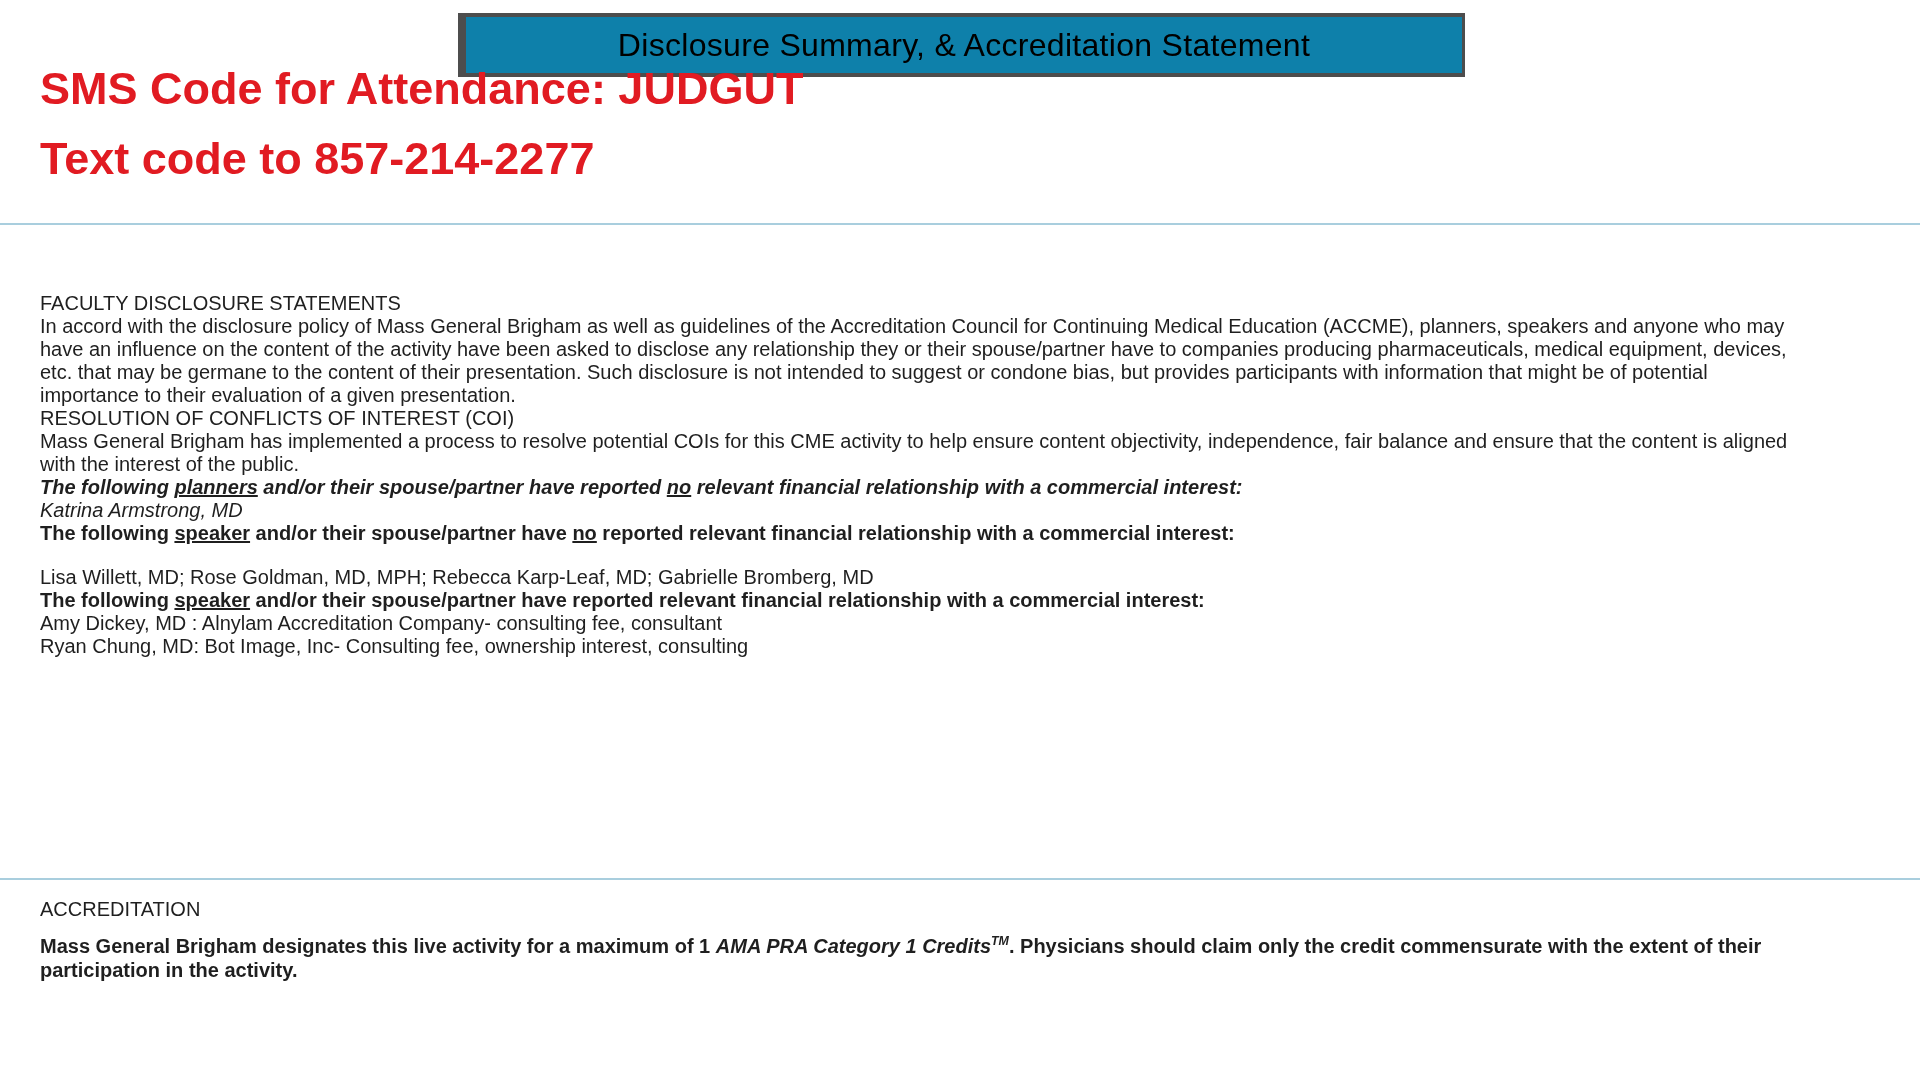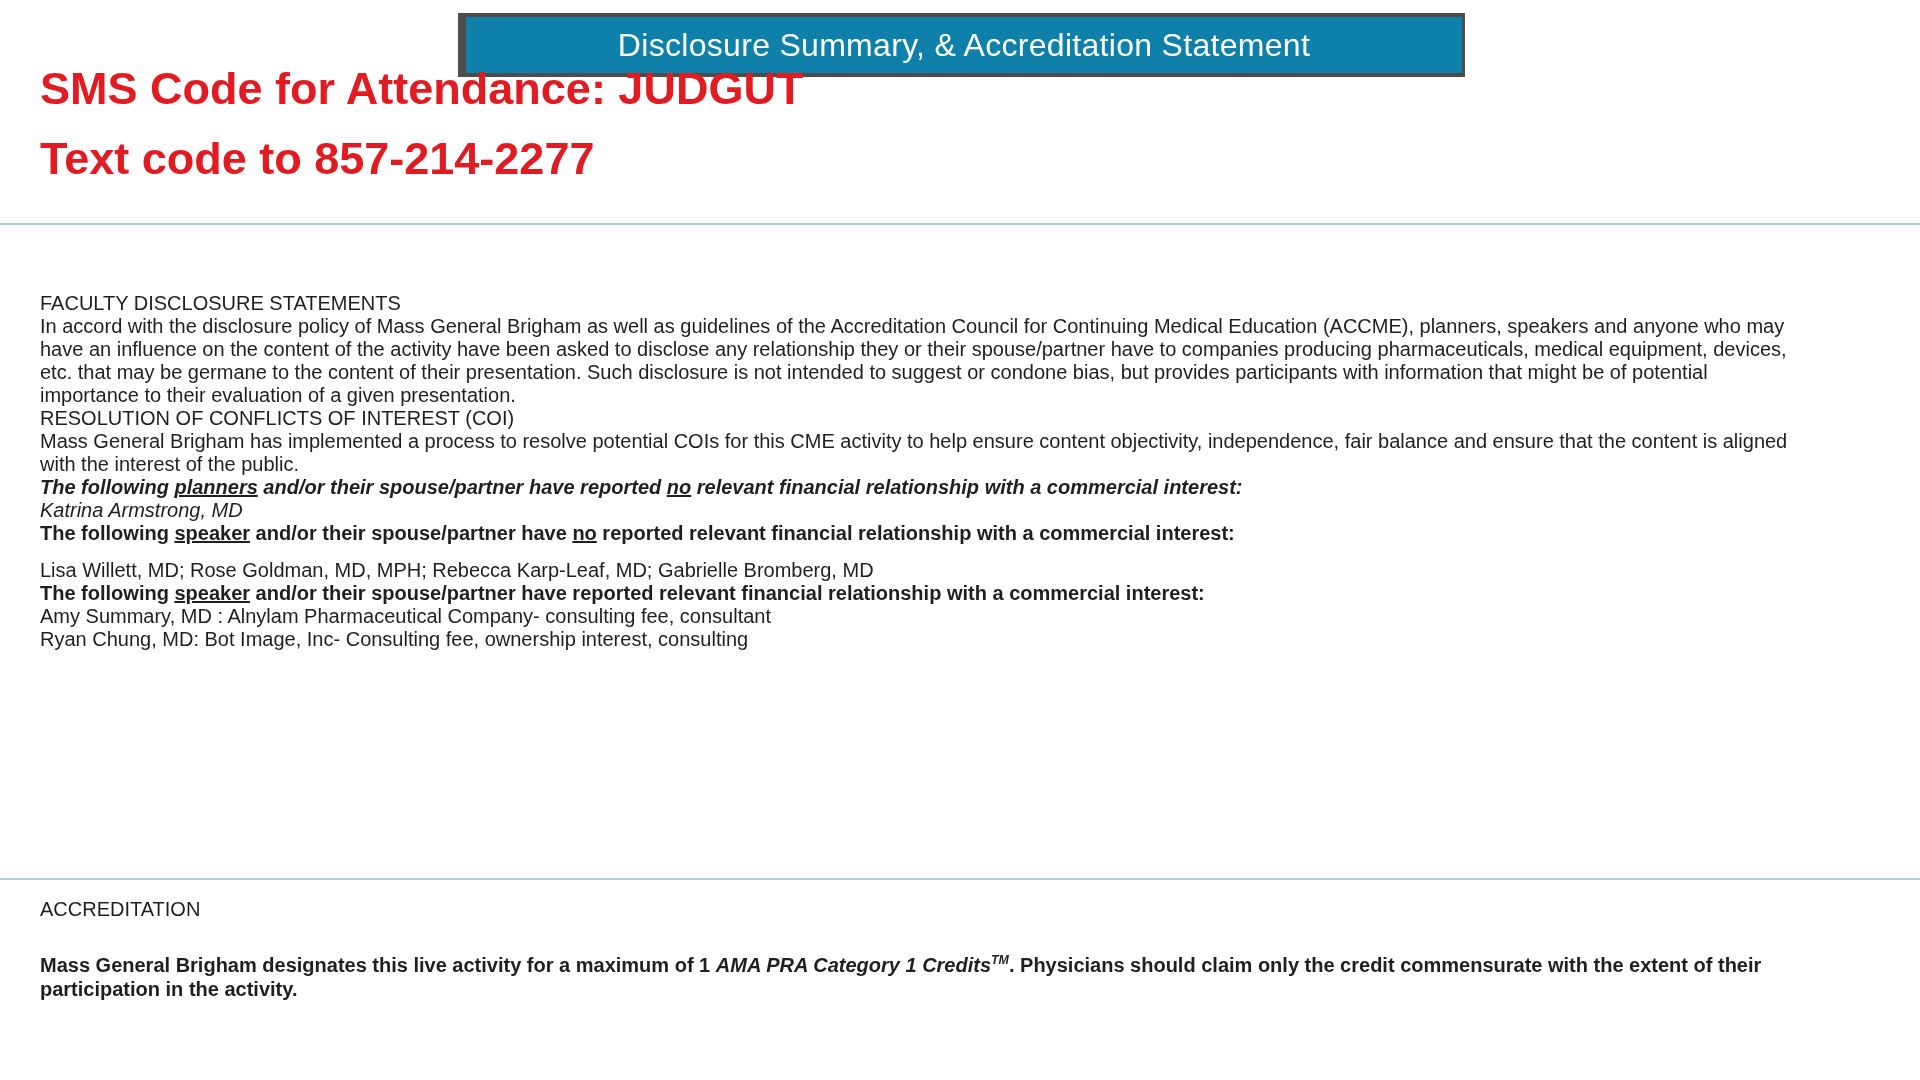--- a/index.html
+++ b/index.html
@@ -27,21 +27,21 @@
     box-sizing: border-box;
     background: var(--banner_teal, #0e80aa);
     border: 4px solid var(--banner_border, #4d4d4d);
     border-left-width: 8px;
     border-right-width: 3px;
     display: flex;
     align-items: center;
     justify-content: center;
   }
   .banner-title {
-    color: #ffffff;
+    color: #000000;
     font-size: 32px;
     letter-spacing: 0.3px;
     white-space: nowrap;
   }
 
   
   .sms-block {
     position: absolute;
     left: 40px;
     top: 66px;
@@ -74,34 +74,34 @@
     font-size: 20px;
     line-height: 23px;
   }
   .sec-heading { font-weight: normal; }
   .statement   { font-weight: bold; }
   .content p, .content div { margin: 0; }
 
   .coi-section        { margin-top: 21px; }
   .planners-section   { margin-top: 31px; font-style: italic; }
   .speakers-none-section { margin-top: 46px; }
-  .speakers-none-section .names-line { margin-top: 14px; }
+  .speakers-none-section .names-line { margin-top: 21px; }
   .speakers-reported-section { margin-top: 66px; }
 
   
   .accreditation {
     position: absolute;
     left: 40px;
     top: 897px;
     width: 1772px;
     font-size: 20px;
     line-height: 24px;
     font-weight: bold;
   }
-  .accreditation .designation { margin-top: 27px; }
+  .accreditation .designation { margin-top: 8px; }
   sup { font-size: 0.62em; }
 </style>
 </head>
 <body>
 
 <div class="slide" style="--banner_teal: #0e80aa; --banner_border: #4d4d4d; --alert_red: #e11b22; --divider_blue: #a9cede; --body_text: #1f1f1f;">
 
   <div class="banner">
     <span class="banner-title">Disclosure Summary, &amp; Accreditation Statement</span>
   </div>
@@ -130,21 +130,21 @@
       <div class="names-line">Katrina Armstrong, MD</div>
     </div>
 
     <div class="speakers-none-section">
       <div class="statement"><span>The following </span><span style="text-decoration: underline;">speaker</span><span> and/or their spouse/partner have </span><span style="text-decoration: underline;">no</span><span> reported relevant financial relationship with a commercial interest:</span></div>
       <div class="names-line">Lisa Willett, MD; Rose Goldman, MD, MPH; Rebecca Karp-Leaf, MD; Gabrielle Bromberg, MD</div>
     </div>
 
     <div class="speakers-reported-section">
       <div class="statement"><span>The following </span><span style="text-decoration: underline;">speaker</span><span> and/or their spouse/partner have reported relevant financial relationship with a commercial interest:</span></div>
-      <div class="names-line">Amy Summary, MD : Alnylam Pharmaceutical Company- consulting fee, consultant</div>
+      <div class="names-line">Amy Dickey, MD : Alnylam Accreditation Company- consulting fee, consultant</div>
       <div class="names-line">Ryan Chung, MD: Bot Image, Inc- Consulting fee, ownership interest, consulting</div>
     </div>
 
   </div>
 
   <hr class="divider divider-bottom">
 
   <div class="accreditation">
     <div class="sec-heading">ACCREDITATION</div>
     <div class="designation"><span>Mass General Brigham designates this live activity for a maximum of 1 </span><span style="font-style: italic;">AMA PRA Category 1 Credits</span><sup style="font-style: italic;">TM</sup><span>. Physicians should claim only the credit commensurate with the extent of their participation in the activity.</span></div>

